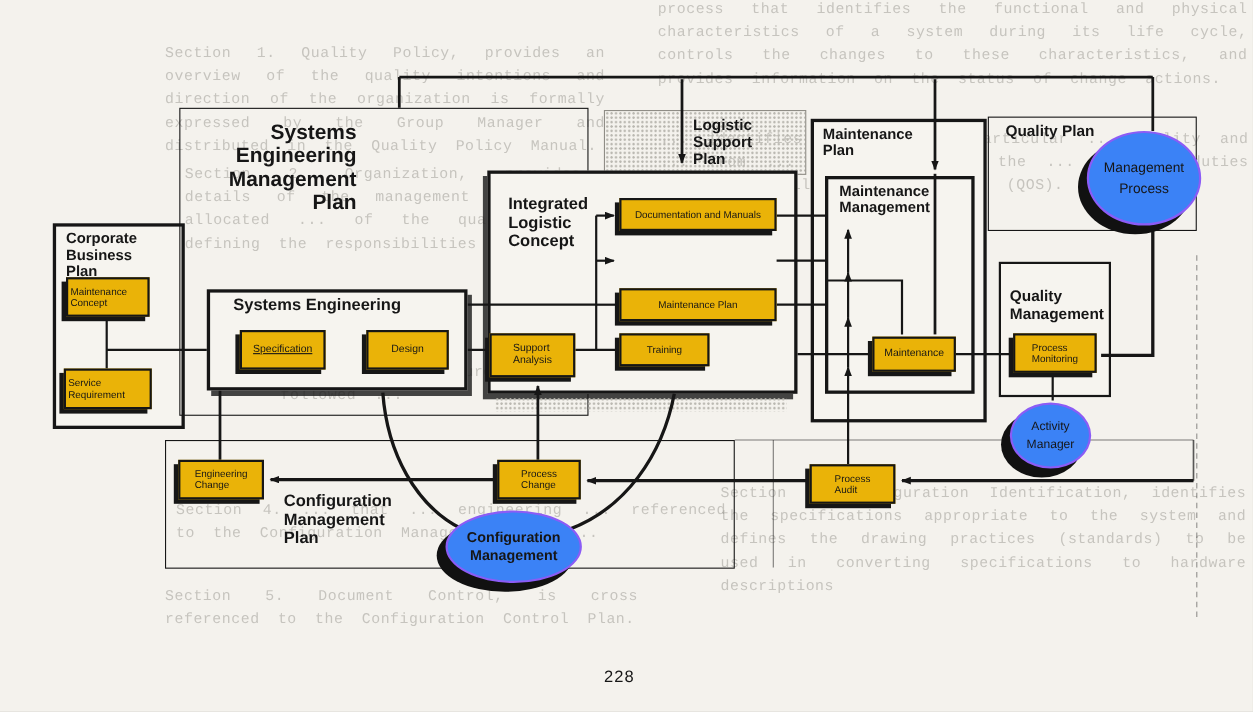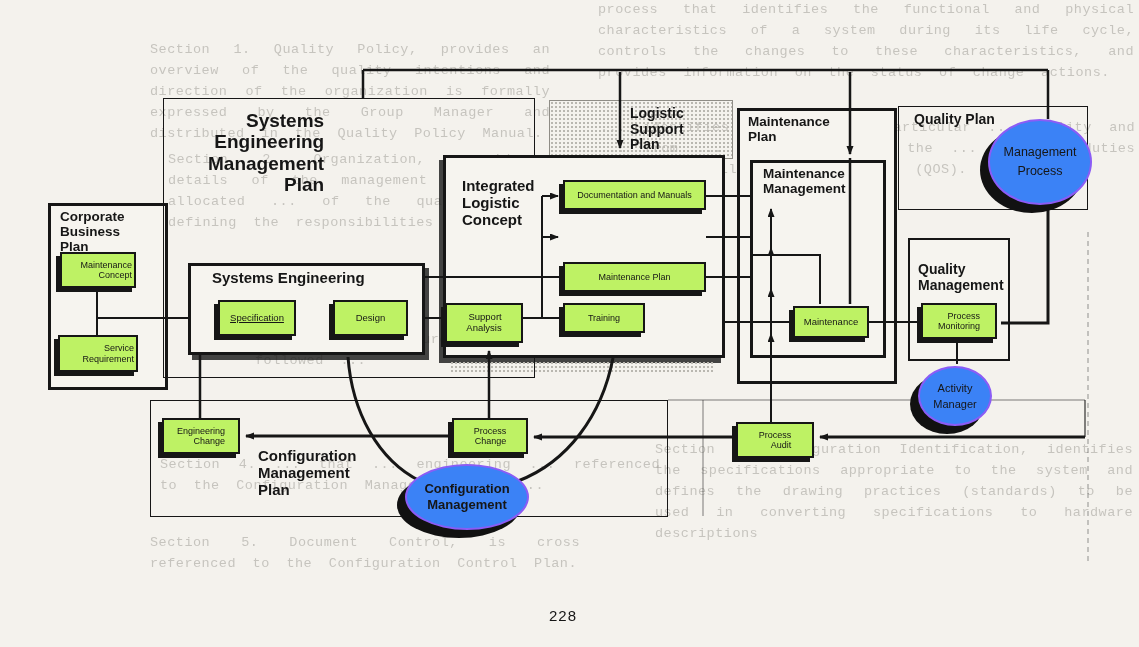--- a/index.html
+++ b/index.html
@@ -8,22 +8,22 @@
   
   .ghost{position:absolute;z-index:0;font-family:"Liberation Mono",monospace;font-size:13.5px;
          line-height:1.55;color:#8f8d86;opacity:.45;filter:blur(.7px);text-align:justify;
          word-spacing:8px;letter-spacing:.5px;}
   
   .box{position:absolute;box-sizing:border-box;border:2px solid #161616;background:transparent;}
   .z1{z-index:1;} .z3{z-index:3;}
   .thick{border-width:3px;} .thin{border-width:1.5px;}
   .opaque{background:#f6f4ef;}
   .sbox{position:absolute;box-sizing:border-box;z-index:3;border:2px solid #161616;
-        background:#bef264;box-shadow:-4px 4px 0 #161616;display:flex;align-items:center;
-        justify-content:center;text-align:right;font-size:9.5px;line-height:1.15;padding:2px;}
+        background:#eab308;box-shadow:-4px 4px 0 #161616;display:flex;align-items:center;
+        justify-content:center;text-align:left;font-size:9.5px;line-height:1.15;padding:2px;}
   .plan-label{position:absolute;z-index:4;font-weight:bold;line-height:1.12;white-space:pre-line;}
   
   .ell{position:absolute;z-index:3;}
   .ell .esh{position:absolute;inset:0;background:#111;border-radius:50%;transform:translate(-8px,8px);}
   .ell .ebody{position:absolute;inset:0;background:#3b82f6;border:2px solid #8b5cf6;border-radius:50%;
               display:flex;align-items:center;justify-content:center;text-align:center;line-height:1.5;}
   
   .halftone{position:absolute;z-index:1;background-image:radial-gradient(#b9b7b0 1px,transparent 1.2px);
             background-size:4px 4px;}
   svg.wires{position:absolute;left:0;top:0;z-index:2;}

